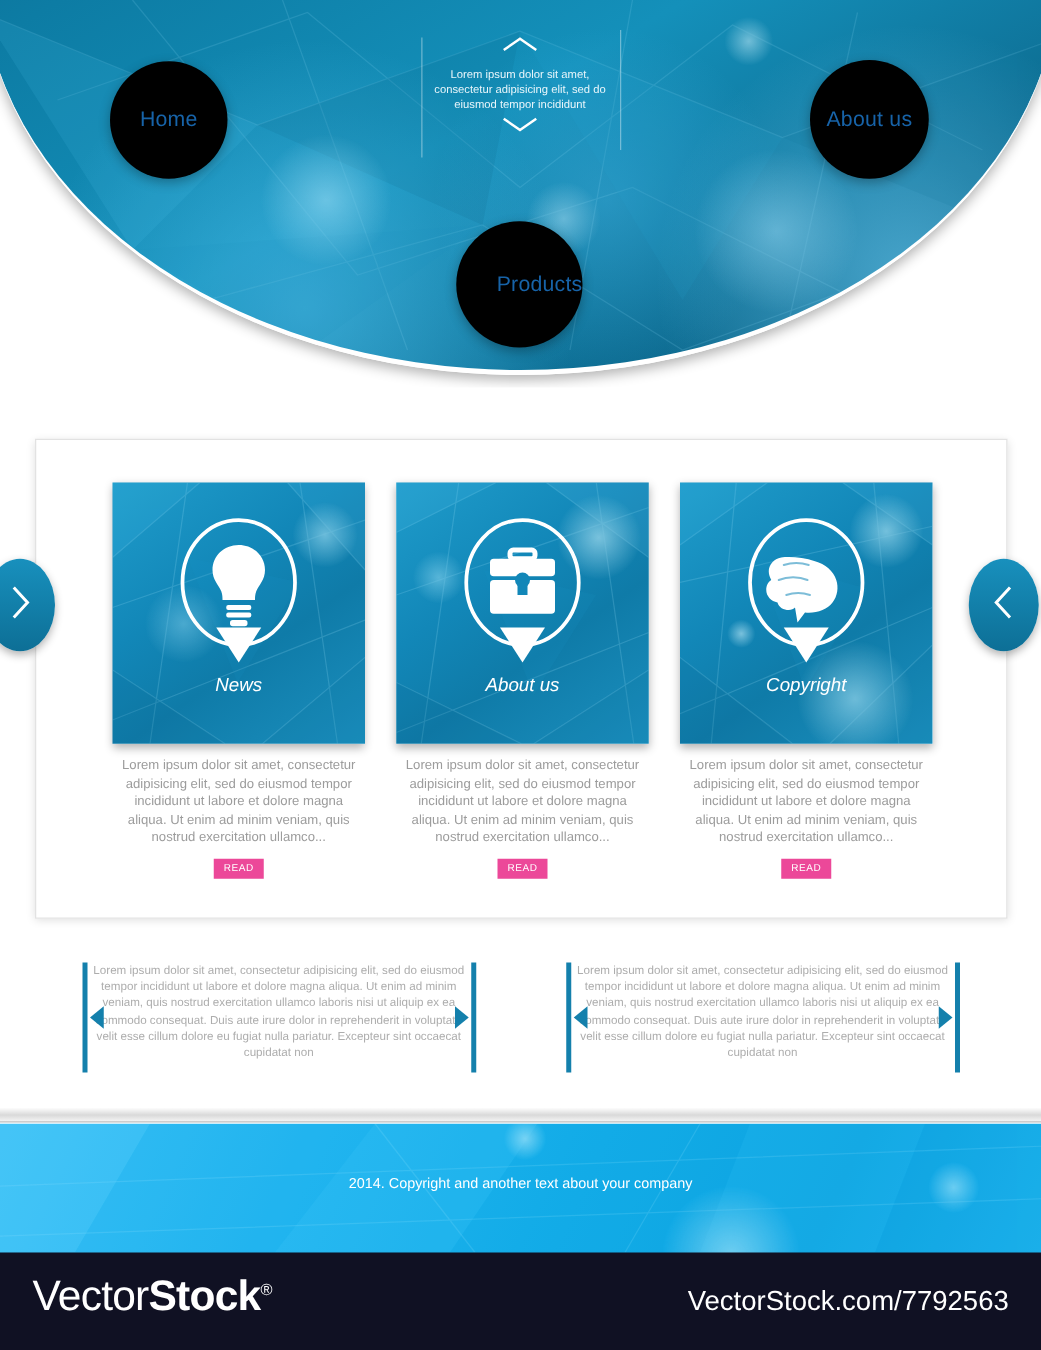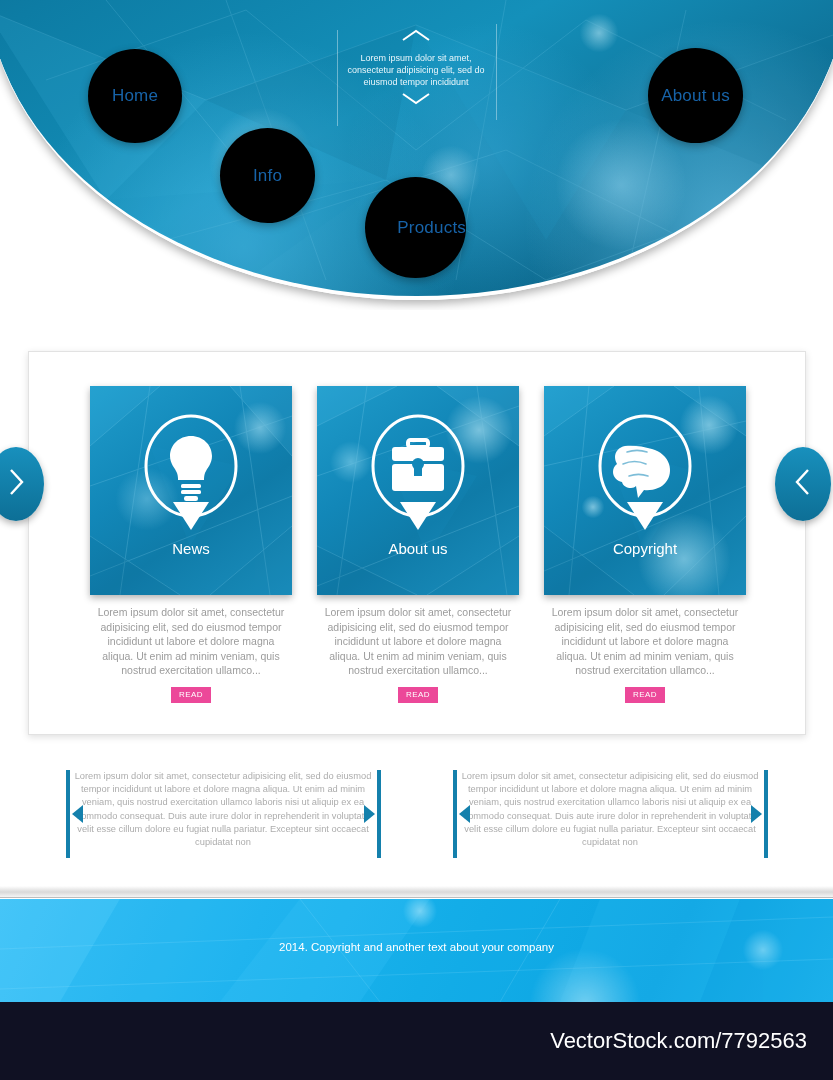--- a/index.html
+++ b/index.html
@@ -40,21 +40,21 @@
   .hero-center p { color:#e9f6fb; font-size:9px; line-height:12px; padding:6px 0 4px; }
   .vrule { position:absolute; width:1px; background:rgba(255,255,255,.38); }
 
   
   .panel { position:absolute; left:28px; top:351px; width:778px; height:384px;
     background:#fff; border:1px solid #e2e2e2; box-shadow:0 2px 7px rgba(0,0,0,.13); }
 
   .card { position:absolute; top:34px; width:202px; }
   .card-img { position:relative; width:202px; height:209px; overflow:hidden;
     box-shadow:0 3px 7px rgba(0,0,0,.30);
-    background:linear-gradient(145deg,#1f9ccb 0%,#1287b8 38%,#0f7ba8 62%,#1b8fbe 100%); }
+    background:linear-gradient(145deg,#1f9ccb 0%,#1287b8 38%,#0f7ba8 62%,#1b8fbe 100%);font-style:italic; }
   .card-img .poly { position:absolute; inset:0; opacity:.6; }
   .card-title { position:absolute; left:0; right:0; bottom:38px; text-align:center;
     color:#fff; font-size:15px; }
   .pin { position:absolute; left:50%; top:28px; transform:translateX(-50%); }
   .card-text { padding:10px 4px 0; text-align:center; color:#9c9c9c;
     font-size:10.5px; line-height:14.5px; }
   .read { display:block; margin:9px auto 0; width:40px; height:16px;
     background:#ec4899; color:#fff; font-size:8px; letter-spacing:.4px;
     border:0; line-height:16px; text-align:center; cursor:pointer; }
 
@@ -140,23 +140,20 @@
       <span class="chev">
         <svg width="30" height="14" viewBox="0 0 30 14">
             <polyline points="2,2 15,11 28,2" fill="none" stroke="#ffffff" stroke-width="2"></polyline>
           </svg>
       </span>
     </div>
 
     <div class="bubble" style="left:88px;top:49px;width:94px;height:94px;">
         <span>Home</span>
       </div>
-    <div class="bubble" style="left:220px;top:128px;width:95px;height:95px;">
-        <span>Info</span>
-      </div>
     <div class="bubble" style="left:365px;top:177px;width:101px;height:101px;justify-content:flex-end;">
         <span>Products</span>
       </div>
     <div class="bubble" style="left:648px;top:48px;width:95px;height:95px;">
         <span>About us</span>
       </div>
   </div>
 
   <div class="panel">
 
@@ -316,16 +313,17 @@
         </g>
       </svg>
       <div class="flare" style="left:520px;top:40px;width:130px;height:130px;background:radial-gradient(circle,rgba(215,248,255,.85) 0%,rgba(120,210,250,0) 60%)"></div>
       <div class="flare" style="left:740px;top:28px;width:46px;height:46px;background:radial-gradient(circle,rgba(215,248,255,.8) 0%,rgba(120,210,250,0) 62%)"></div>
       <div class="flare" style="left:400px;top:-8px;width:40px;height:40px;background:radial-gradient(circle,rgba(225,250,255,.85) 0%,rgba(120,210,250,0) 60%)"></div>
     </div>
     <span>2014. Copyright and another text about your company</span>
   </div>
 
   <div class="brandbar">
+    <div class="vs-logo"><span>Vector</span><b>Stock</b><sup>®</sup></div>
     <div class="vs-url">VectorStock.com/7792563</div>
   </div>
 
 </div>
 
 </body></html>

